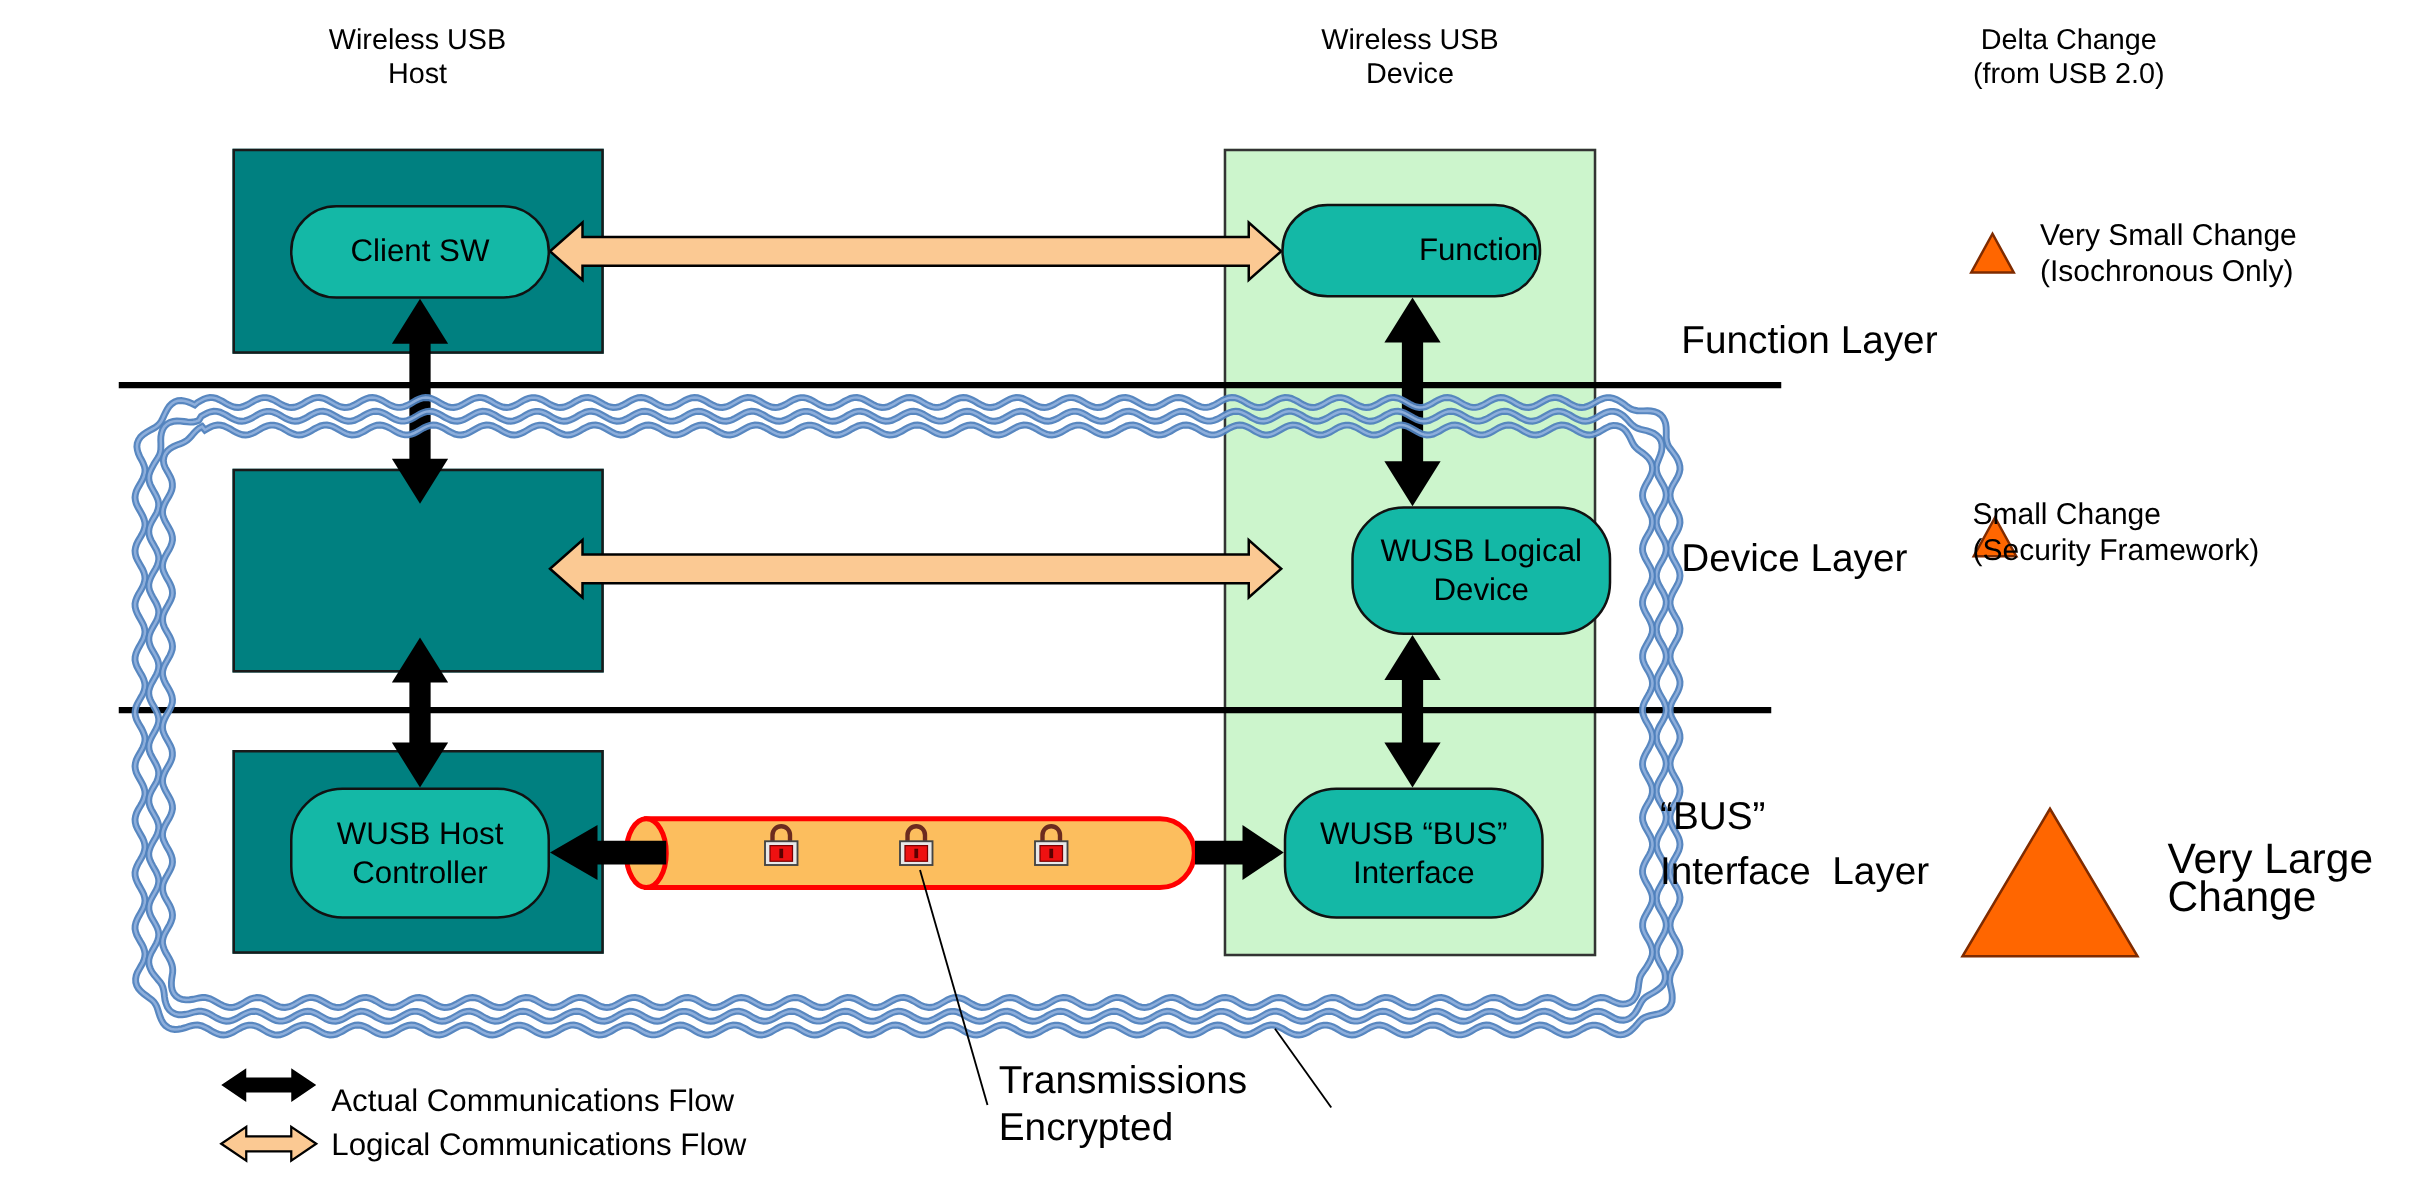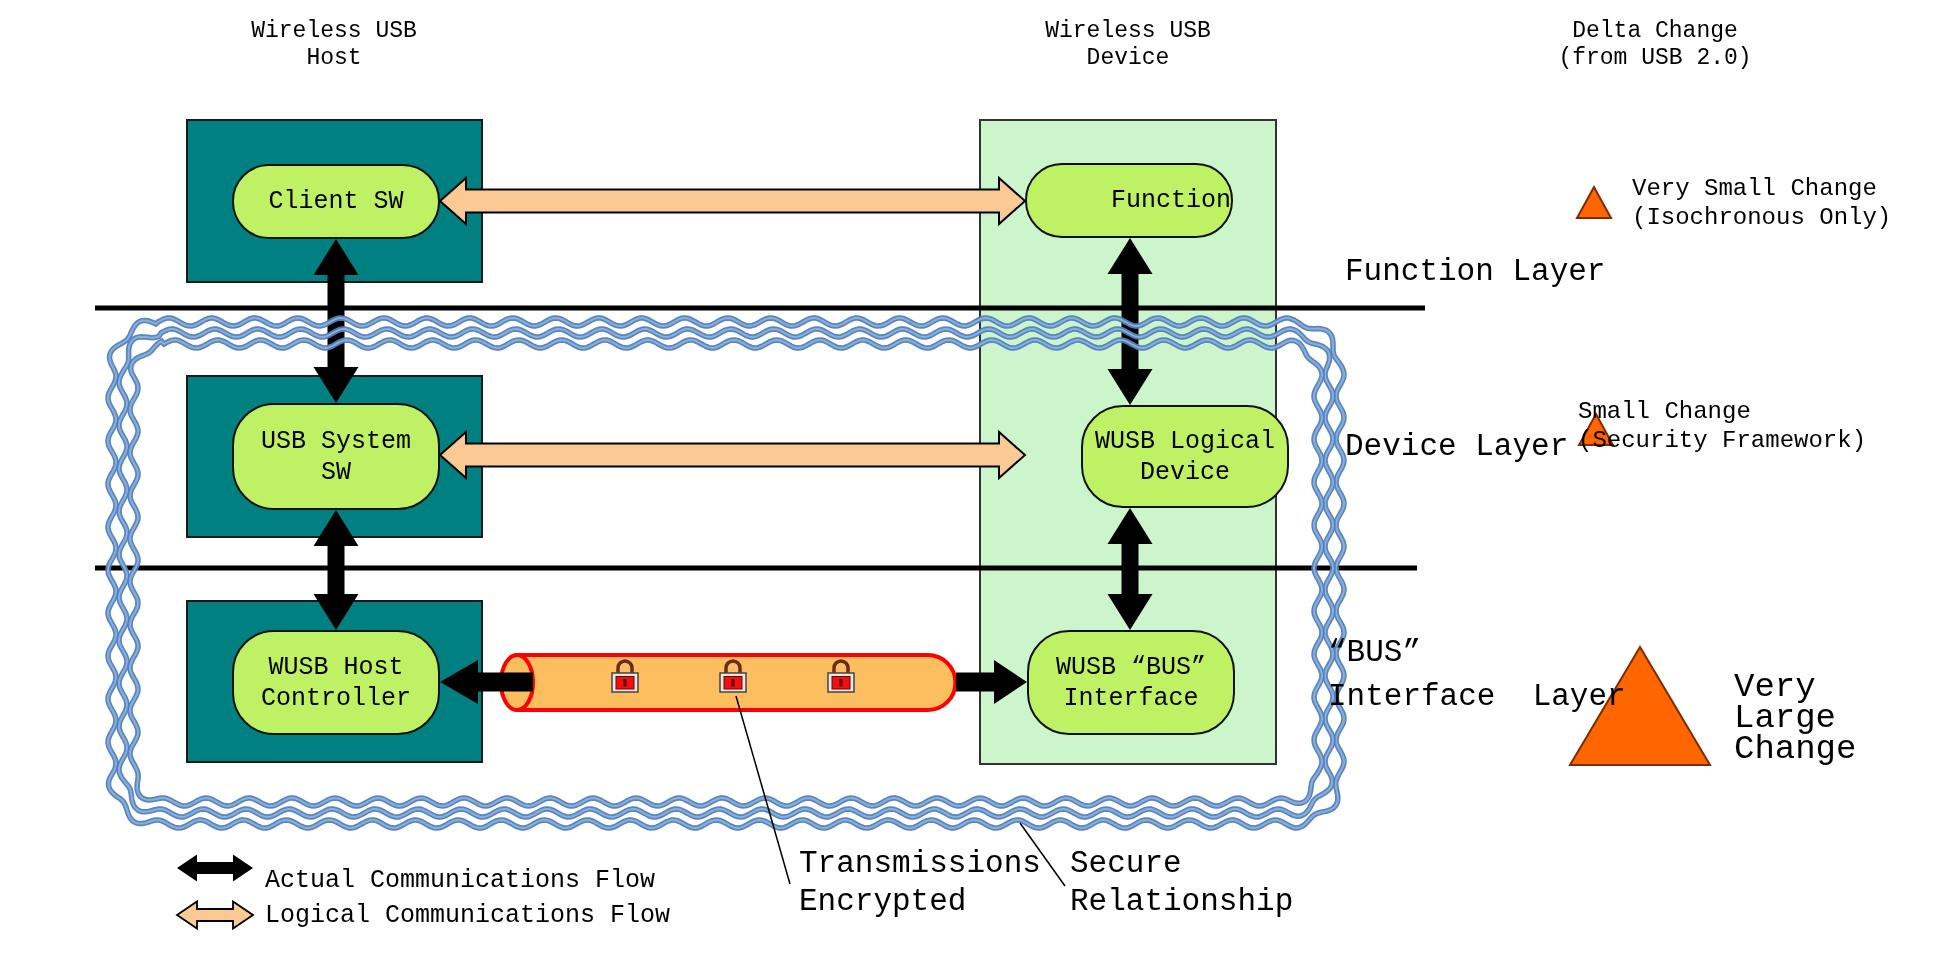--- a/index.html
+++ b/index.html
@@ -1,22 +1,22 @@
 <!DOCTYPE html>
 <html><head>
 <meta charset="utf-8">
 <style>
   html,body{margin:0;padding:0;background:#fff;}
   #stage{position:relative;width:1937px;height:955px;background:#fff;overflow:hidden;
-         font-family:Liberation Mono, monospace;color:#000;}
+         font-family:Liberation Sans, sans-serif;color:#000;}
   #stage .bg{position:absolute;z-index:1;box-sizing:border-box;}
   #diagram-svg{position:absolute;left:0;top:0;z-index:2;}
   .txt{position:absolute;z-index:3;white-space:pre-wrap;}
   .title{width:300px;text-align:center;font-size:23px;line-height:27px;}
-  .node{position:absolute;z-index:3;box-sizing:border-box;background:#bef264;border:2px solid #111;
+  .node{position:absolute;z-index:3;box-sizing:border-box;background:#14b8a6;border:2px solid #111;
         display:flex;align-items:center;justify-content:center;text-align:center;
         font-size:25px;line-height:31px;white-space:pre-wrap;}
   .layer{font-size:31px;line-height:44px;}
   .annot{font-size:31px;line-height:38px;}
   .delta-text{font-size:24px;line-height:29px;}
   .legend-text{font-size:25px;line-height:30px;}
   .teal{background:#008080;border:2px solid #1a1a1a;}
   .green{background:#CCF5CC;border:2px solid #333;}
 </style>
 </head>
@@ -77,23 +77,20 @@
 
   <div class="txt title" style="left:184px;top:18px;">Wireless USB
 Host</div>
   <div class="txt title" style="left:978px;top:18px;">Wireless USB
 Device</div>
   <div class="txt title" style="left:1505px;top:18px;">Delta Change
 (from USB 2.0)</div>
 
   <div class="node" style="left:232px;top:164px;width:208px;height:75px;border-radius:37px;">
     <span>Client SW</span></div>
-  <div class="node" style="left:232px;top:403px;width:208px;height:107px;border-radius:42px;">
-    <span>USB System
-SW</span></div>
   <div class="node" style="left:232px;top:630px;width:208px;height:105px;border-radius:42px;">
     <span>WUSB Host
 Controller</span></div>
 
   <div class="node" style="left:1025px;top:163px;width:208px;height:75px;border-radius:37px;justify-content:flex-end;">
     <span>Function</span></div>
   <div class="node" style="left:1081px;top:405px;width:208px;height:103px;border-radius:42px;">
     <span>WUSB Logical
 Device</span></div>
   <div class="node" style="left:1027px;top:630px;width:208px;height:105px;border-radius:42px;">
@@ -107,19 +104,17 @@
 
   <div class="txt layer" style="left:1328px;top:631px;">“BUS”
 Interface  Layer</div>
   <div class="txt delta-text" style="left:1578px;top:397px;">Small Change
 (Security Framework)</div>
   <div class="txt delta-text" style="left:1734px;top:672px;font-size:34px;line-height:31px;">Very Large
 Change</div>
 
   <div class="txt annot" style="left:799px;top:845px;">Transmissions
 Encrypted</div>
-  <div class="txt annot" style="left:1070px;top:845px;">Secure
-Relationship</div>
 
   <div class="txt legend-text" style="left:265px;top:854px;margin-top:12px;">Actual Communications Flow</div>
   <div class="txt legend-text" style="left:265px;top:901px;">Logical Communications Flow</div>
 
 </div>
 
 </body></html>

